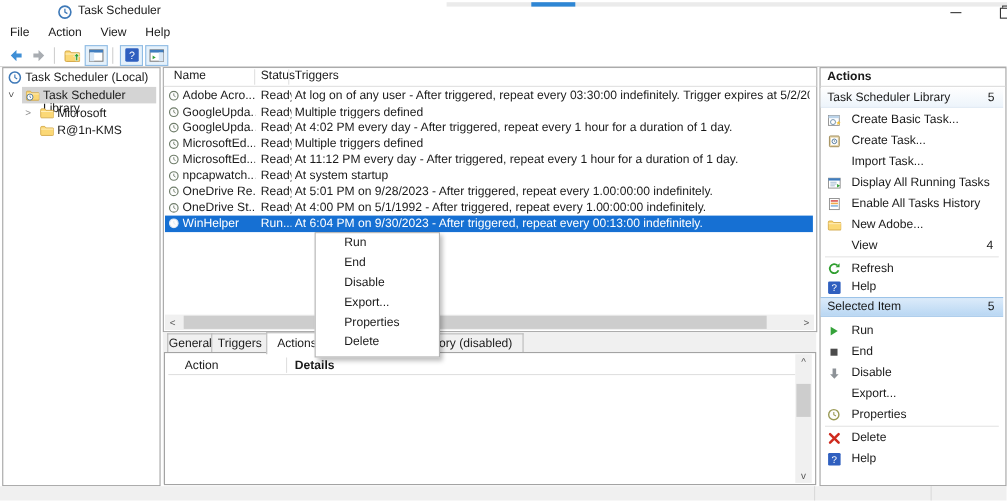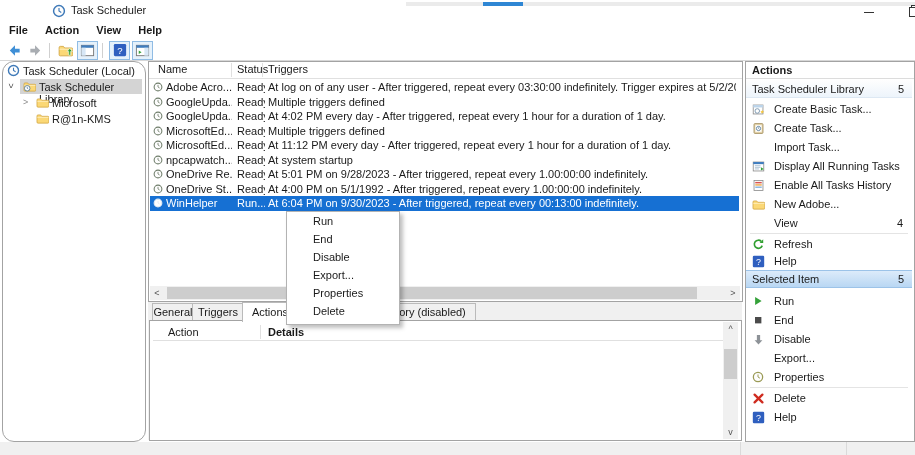--- a/index.html
+++ b/index.html
@@ -8,30 +8,30 @@
   
   #titlebar{left:0;top:0;width:915px;height:22px;background:#fff;margin-left:46px;}
   #title-text{left:25px;top:4px;}
   .winbtn{top:0;height:22px;width:34px;text-align:center;line-height:22px;color:#333;}
   #btn-min .bar{display:inline-block;width:10px;height:1px;background:#333;vertical-align:middle;}
   #btn-restore .sq{position:absolute;width:8px;height:8px;border:1px solid #333;background:#fff;}
   #artifact-track{left:360px;top:2px;width:528px;height:4px;background:#ebebeb;}
   #artifact-thumb{left:437px;top:2px;width:40px;height:4px;background:#2e86d4;}
   
   #menubar{left:0;top:22px;width:915px;height:18px;background:#fff;}
-  .menu-item{display:inline-block;padding:2px 7px;font-weight:bold;}
+  .menu-item{display:inline-block;padding:2px 7px;}
   #toolbar{left:0;top:40px;width:915px;height:20px;background:#fff;border-bottom:1px solid #d7d7d7;display:flex;align-items:center;}
   .tbtn{width:19px;height:17px;display:flex;align-items:center;justify-content:center;margin-left:2px;}
   .tbtn.toggled{background:#e5f1fb;border:1px solid #90bce4;}
   .tsep{width:1px;height:15px;background:#d0d0d0;margin:0 4px;}
   svg.ic{display:block;}
   
   .panel{position:absolute;background:#fff;border:1px solid #a3a3a3;}
   
-  #tree{left:2px;top:61px;width:142px;height:379px;border-radius:12px;}
+  #tree{left:2px;top:61px;width:142px;height:379px;}
   .tree-row{position:absolute;left:0;height:16px;width:140px;}
   .tree-sel{position:absolute;left:17px;top:0;height:15px;background:#d4d4d4;}
   .chev{position:absolute;top:2px;font-size:9px;color:#8a8a8a;}
   .chev.open{transform:rotate(90deg);color:#404040;}
   .tree-ic{position:absolute;top:1px;}
   .tree-lb{position:absolute;top:2px;}
   
   #tasklist{left:148px;top:61px;width:593px;height:239px;}
   #tl-header{position:absolute;left:0;top:0;width:100%;height:16px;border-bottom:1px solid #e0e0e0;background:#fff;}
   .colsep{position:absolute;top:1px;width:1px;height:14px;background:#e0e0e0;}

